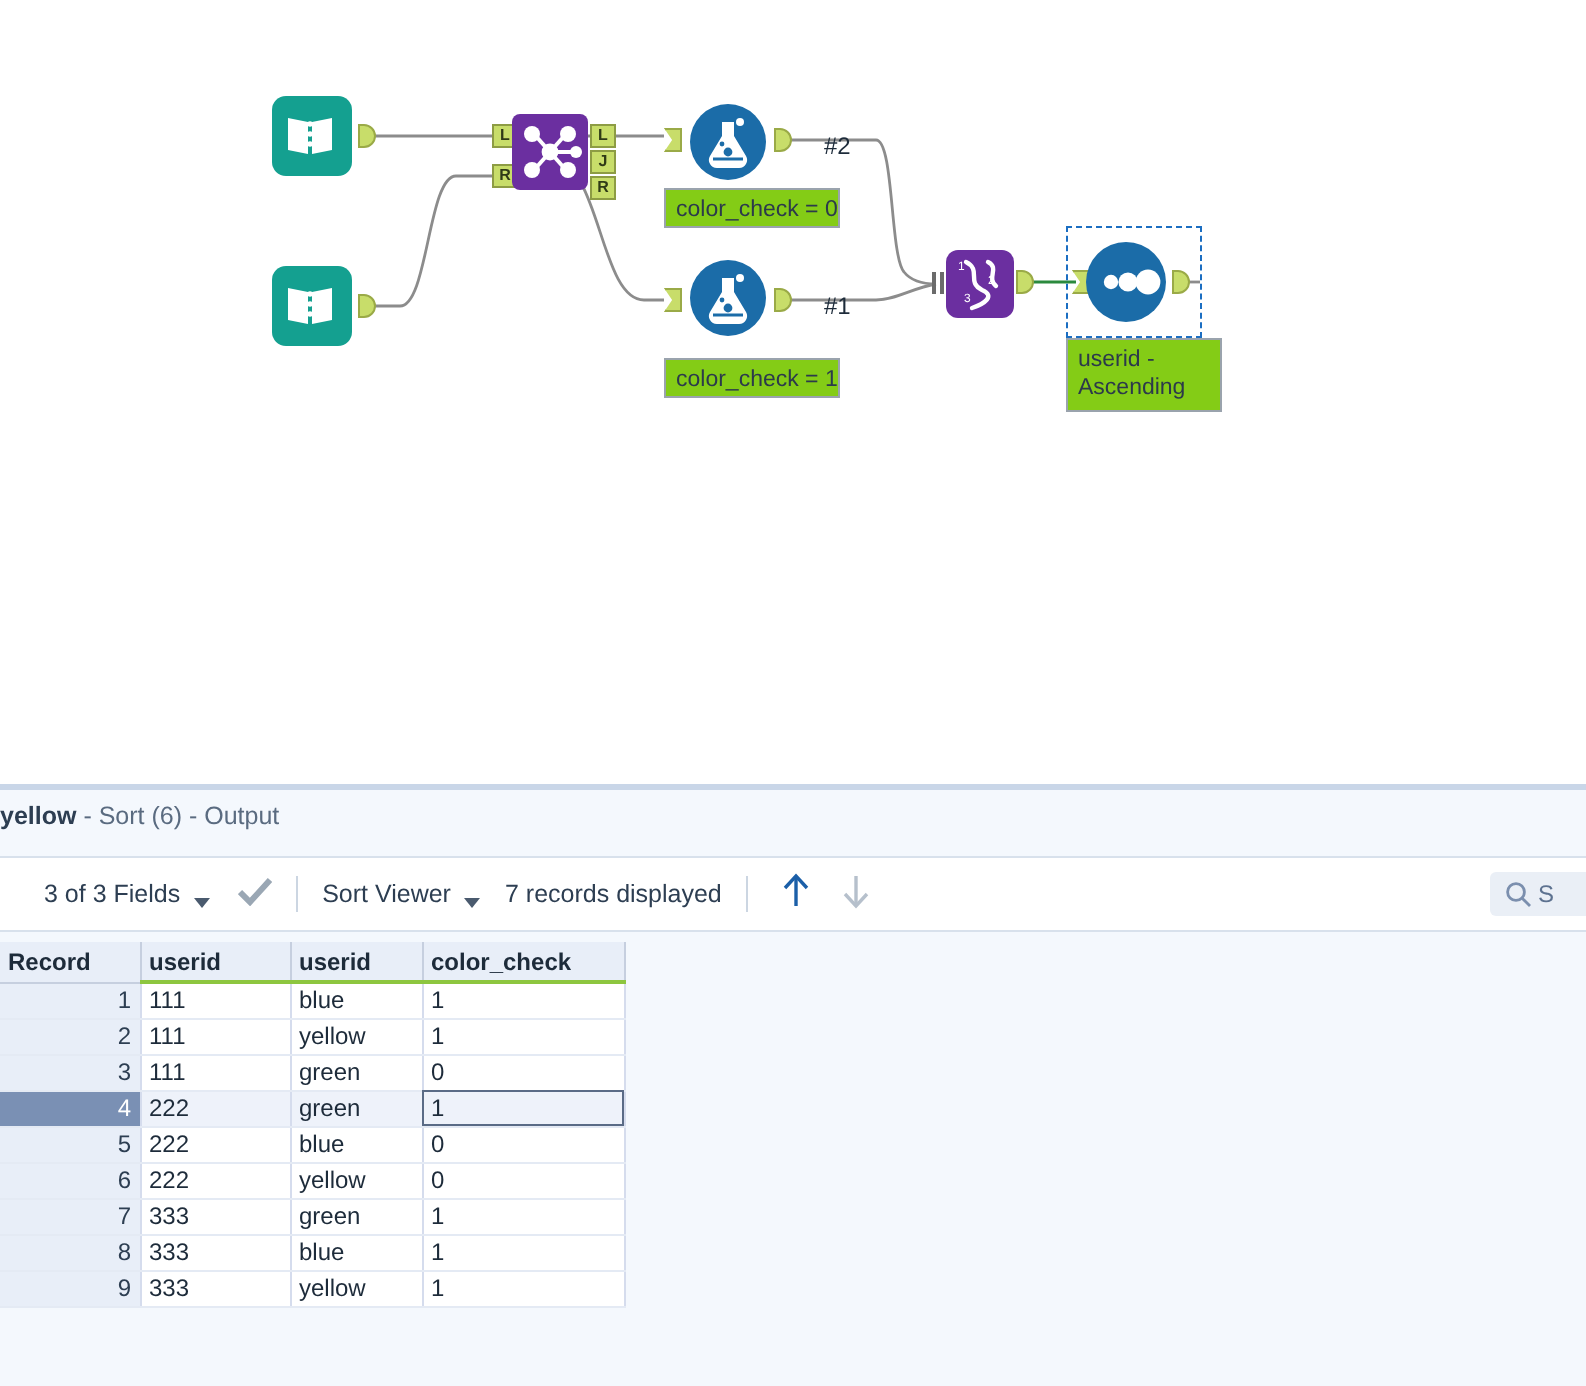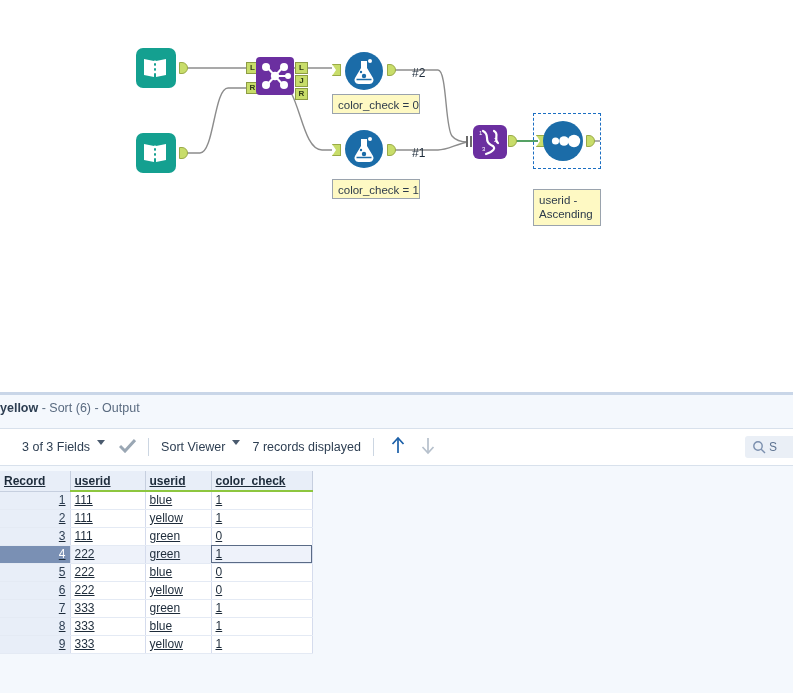--- a/index.html
+++ b/index.html
@@ -103,21 +103,21 @@
     font-weight: bold;
     line-height: 10px;
     text-align: center;
     color: #2f3a17;
     font-family: "Liberation Sans", sans-serif;
   }
 
   
   .annotation {
     position: absolute;
-    background: #fef9c3;
+    background: #84cc16;
     border: 1px solid #9aa3ad;
     font-size: 11.5px;
     color: #2c3a4b;
     padding: 3px 5px;
     box-sizing: border-box;
     white-space: nowrap;
     line-height: 14px;
   }
   .annotation.multiline { white-space: normal; }
 
@@ -159,21 +159,21 @@
     left: 0; top: 33px;
     width: 793px; height: 36px;
     background: #ffffff;
     border-top: 1px solid #d8e1ec;
     border-bottom: 1px solid #d8e1ec;
     display: flex;
     align-items: center;
   }
   .tb-item {
     display: flex;
-    align-items: flex-start;
+    align-items: flex-end;
     font-size: 12.5px;
     color: #2d3e52;
     white-space: nowrap;
   }
   .tb-gap { width: 10px; }
   .tb-sep {
     width: 1px; height: 18px;
     background: #ccd6e2;
     margin: 0 12px;
   }
@@ -206,21 +206,20 @@
   #grid {
     position: absolute;
     left: 0; top: 76px;
     width: 312px;
   }
   table.data {
     border-collapse: collapse;
     table-layout: fixed;
     width: 312px;
     font-size: 12px;
-    text-decoration: underline;
   }
   table.data th, table.data td {
     height: 18px;
     padding: 0 4px;
     box-sizing: border-box;
     border-right: 1px solid #d5dced;
     border-bottom: 1px solid #e4eaf4;
     overflow: hidden;
     white-space: nowrap;
     font-weight: normal;
@@ -397,21 +396,21 @@
     <svg width="40" height="40" viewBox="0 0 40 40">
       <circle cx="12.5" cy="20" r="3.6" fill="#ffffff"></circle>
       <circle cx="21" cy="20" r="4.8" fill="#ffffff"></circle>
       <circle cx="31" cy="20" r="6.2" fill="#ffffff"></circle>
     </svg>
   </div>
   <div class="anchor out" style="left:586px; top:135px;"></div>
 
   <div class="annotation" style="left:332px; top:94px; width:88px; height:20px;">color_check = 0</div>
   <div class="annotation" style="left:332px; top:179px; width:88px; height:20px;">color_check = 1</div>
-  <div class="annotation multiline" style="left:533px; top:169px; width:68px; height:37px;margin-top:20px;">userid - Ascending</div>
+  <div class="annotation multiline" style="left:533px; top:169px; width:78px; height:37px;">userid - Ascending</div>
 
   <div class="conn-label" style="left:412px; top:66px;">#2</div>
   <div class="conn-label" style="left:412px; top:146px;">#1</div>
 </div>
 
 <div id="divider"></div>
 
 <div id="results">
 
   <div id="results-title">

